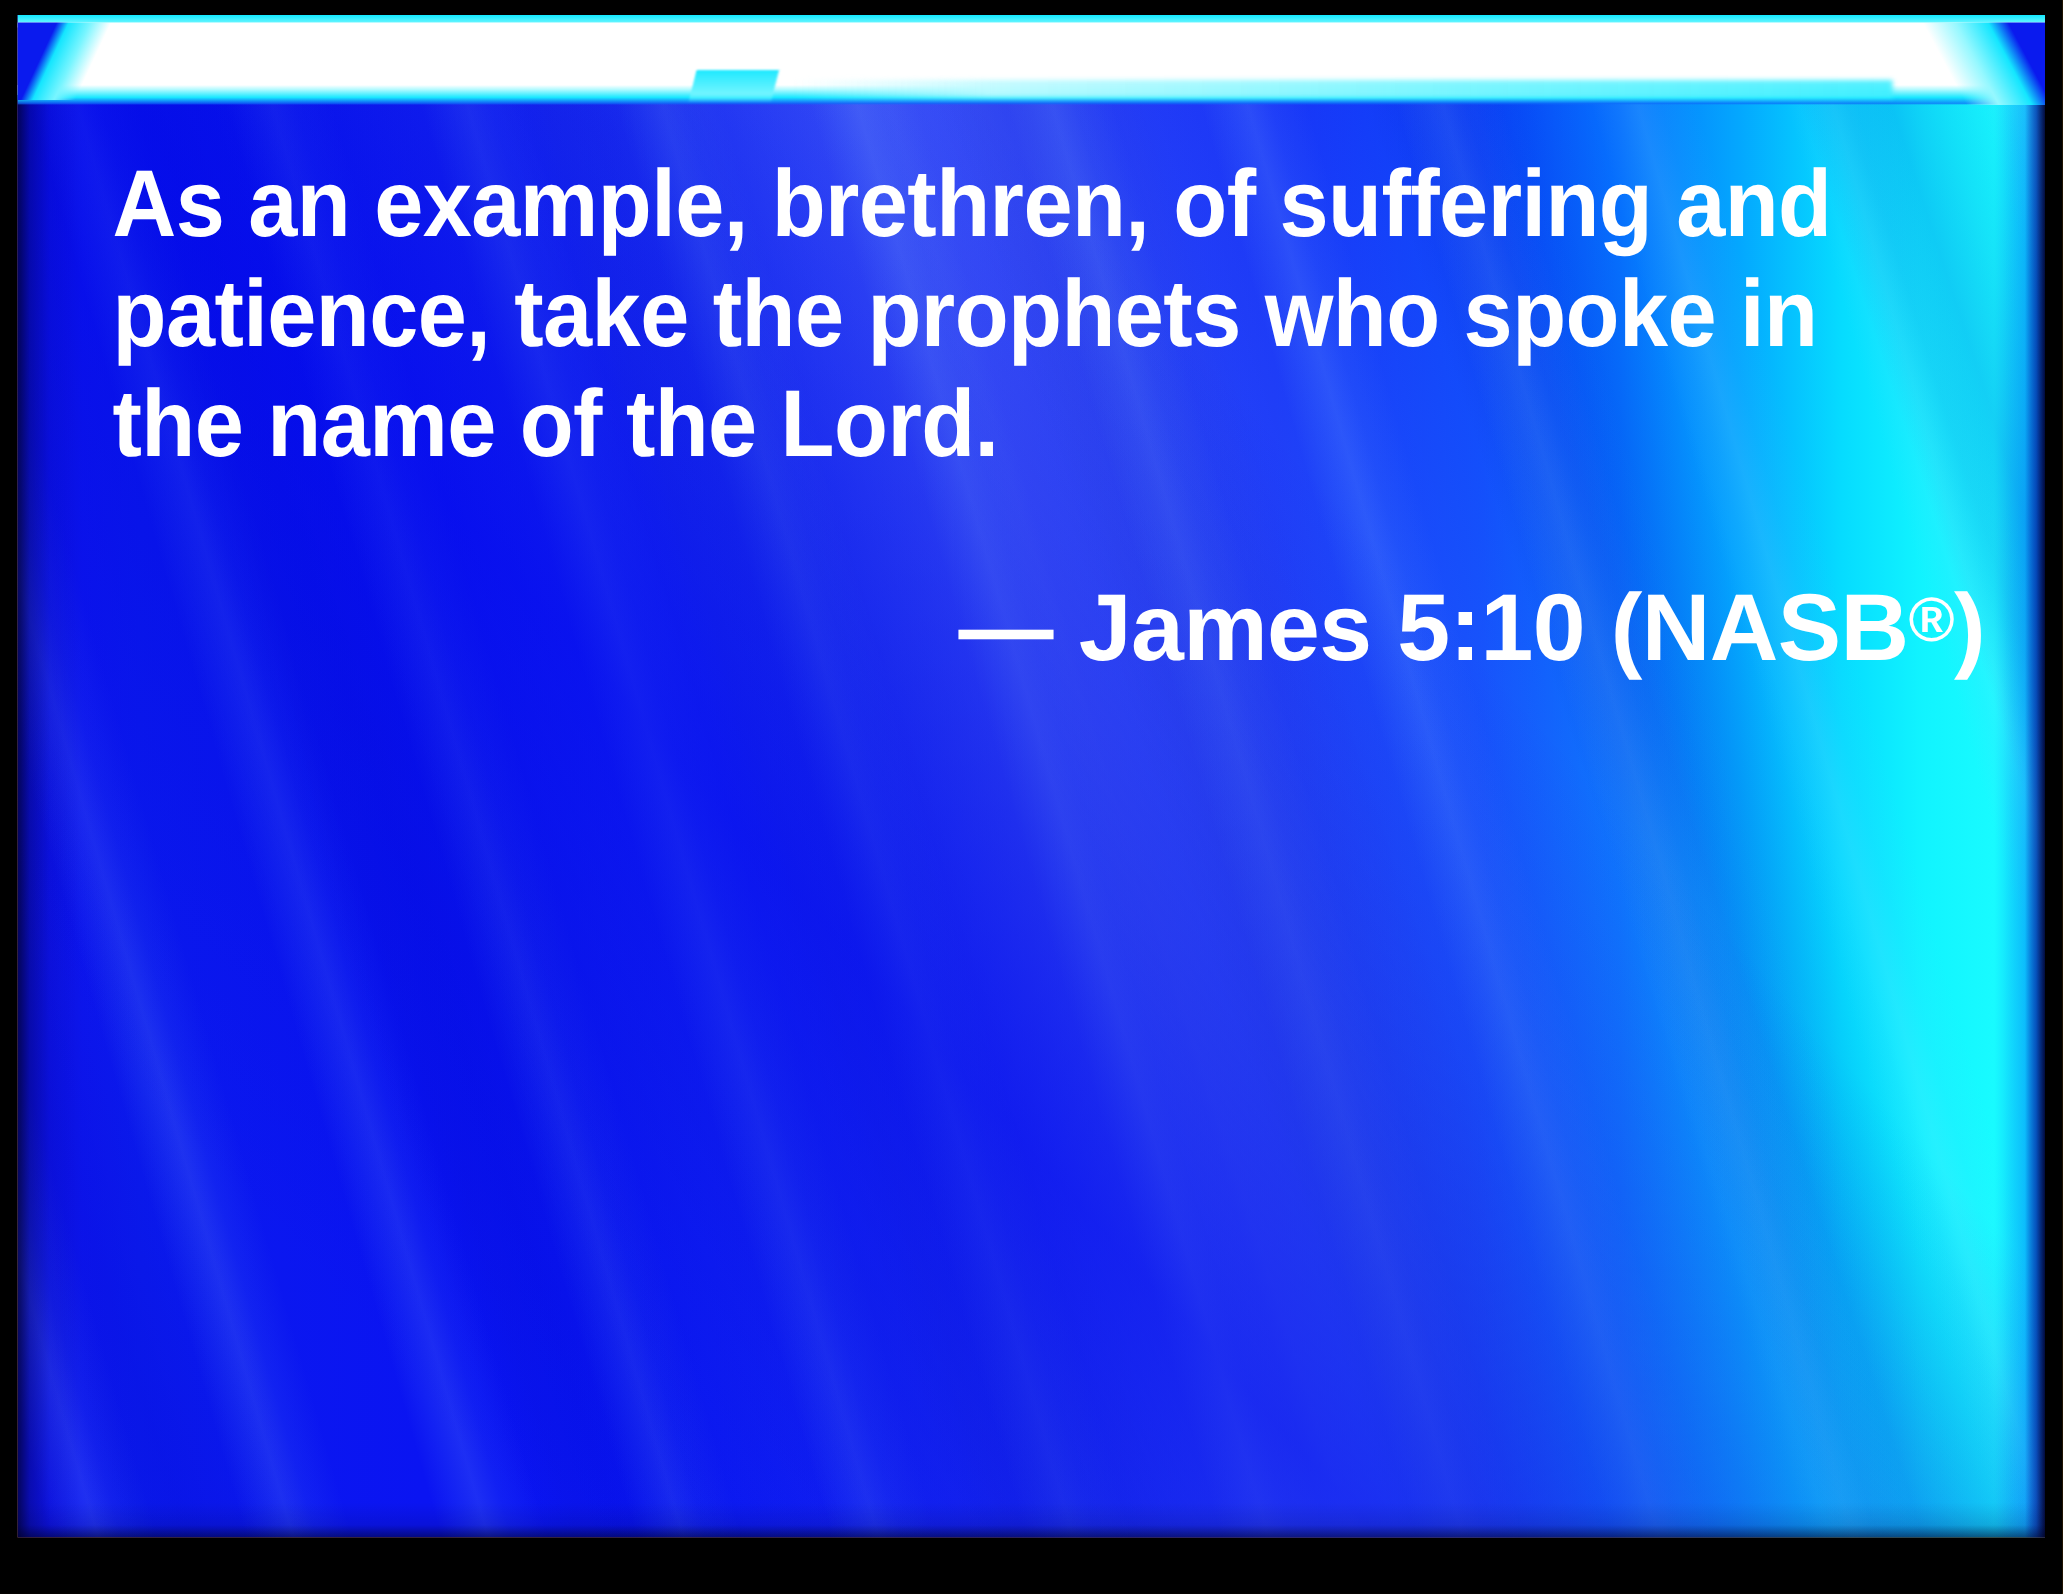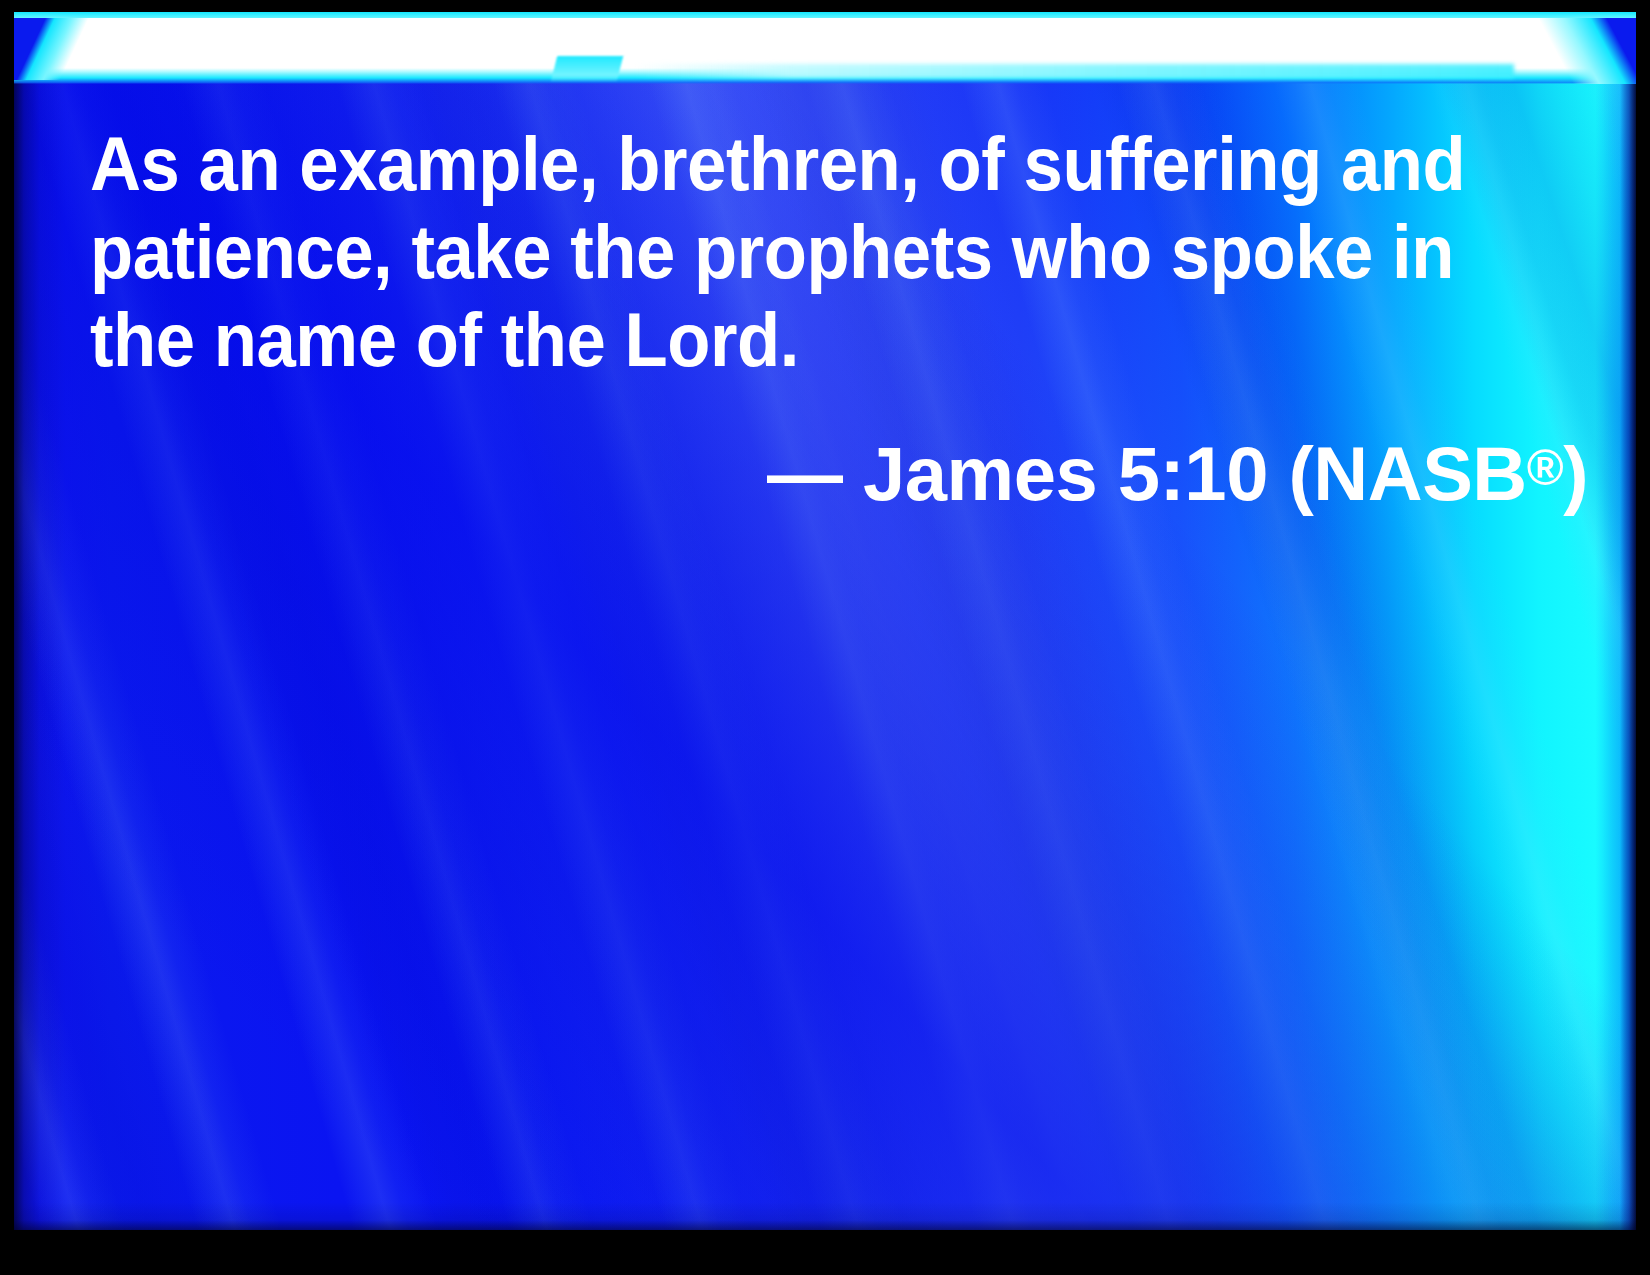--- a/index.html
+++ b/index.html
@@ -243,21 +243,21 @@
 
   #attribution {
     color: #ffffff;
     font-family: "Liberation Sans", "DejaVu Sans", sans-serif;
     font-weight: bold;
     font-size: 76px;
     line-height: 88px;
     letter-spacing: -0.5px;
     text-align: right;
     padding-right: 22px;
-    margin-top: 40px;
+    margin-top: 68px;
     white-space: pre;
   }
   #attribution .reg {
     font-size: 0.66em;
     vertical-align: 0.30em;
   }
 </style>
 </head>
 <body>
 

